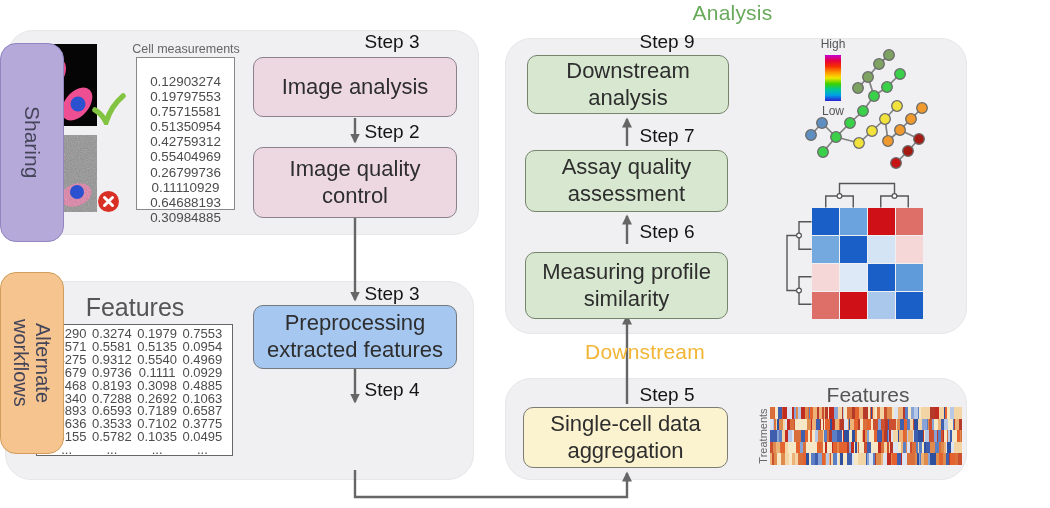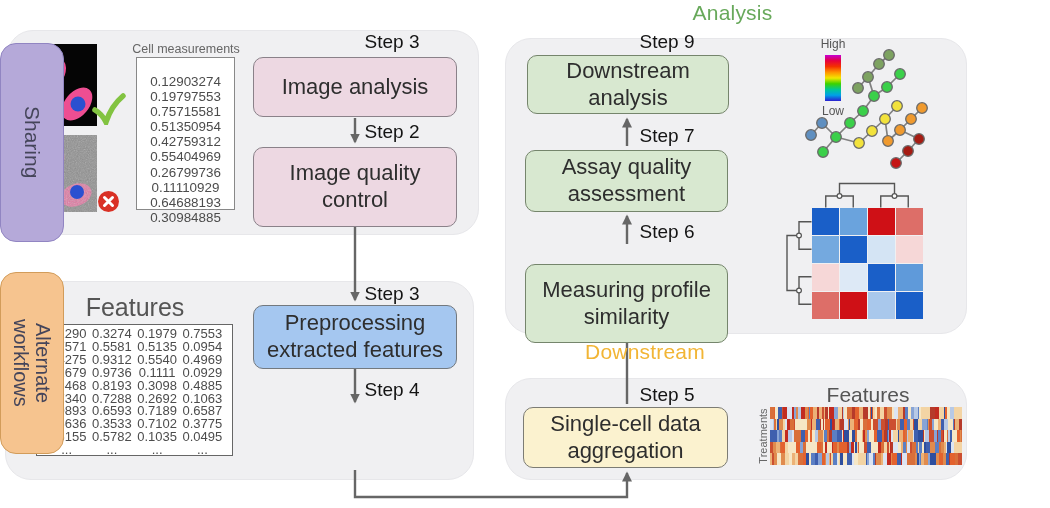--- a/index.html
+++ b/index.html
@@ -103,21 +103,21 @@
       <div class="cm-val">0.55404969</div>
       <div class="cm-val">0.26799736</div>
       <div class="cm-val">0.11110929</div>
       <div class="cm-val">0.64688193</div>
       <div class="cm-val">0.30984885</div>
     </div>
 
   <div class="step-label" style="left:350px;top:31px;width:84px">Step 3</div>
   <div class="box pink" style="left:253px;top:57px;width:204px;height:60px">Image analysis</div>
   <div class="step-label" style="left:350px;top:121px;width:84px">Step 2</div>
-  <div class="box pink" style="left:253px;top:147px;width:204px;height:80px">Image quality control</div>
+  <div class="box pink" style="left:253px;top:147px;width:204px;height:71px">Image quality control</div>
   <div class="step-label" style="left:350px;top:283px;width:84px">Step 3</div>
   <div class="box blue" style="left:253px;top:305px;width:204px;height:64px">Preprocessing extracted features</div>
   <div class="step-label" style="left:350px;top:379px;width:84px">Step 4</div>
 
   <div class="features-h" style="left:60px;top:293px;width:150px;font-size:25px">Features</div>
   <div class="vlabel" style="left:-47px;top:377px;width:130px;height:26px;font-size:23px">Single cells</div>
   <div class="whitebox" style="left:36px;top:324px;width:197px;height:132px;padding-top:3px">
       <div class="mrow">
         <span>0.1290</span>
         <span>0.3274</span>
@@ -178,21 +178,21 @@
         <span>...</span>
         <span>...</span>
       </div>
     </div>
 
   <div class="step-label" style="left:630px;top:31px;width:74px">Step 9</div>
   <div class="box green" style="left:527px;top:55px;width:202px;height:59px">Downstream analysis</div>
   <div class="step-label" style="left:630px;top:125px;width:74px">Step 7</div>
   <div class="box green" style="left:525px;top:150px;width:203px;height:62px">Assay quality assessment</div>
   <div class="step-label" style="left:630px;top:221px;width:74px">Step 6</div>
-  <div class="box green" style="left:525px;top:264px;width:203px;height:79px">Measuring profile similarity</div>
+  <div class="box green" style="left:525px;top:252px;width:203px;height:67px">Measuring profile similarity</div>
 
   <div class="hl" style="left:805px;top:37px">High</div>
   <div class="abs" style="left: 825px; top: 55px; width: 16px; height: 46px; background: linear-gradient(rgb(196, 0, 214), rgb(230, 0, 62), rgb(244, 48, 0), rgb(255, 147, 0), rgb(242, 230, 0), rgb(60, 210, 0), rgb(0, 199, 149), rgb(0, 159, 232), rgb(42, 31, 208));"></div>
   <div class="hl" style="left:805px;top:104px">Low</div>
   <svg id="net" class="abs" style="left:780px;top:35px" width="190" height="140" viewBox="780 35 190 140">
       <line x1="889" y1="55" x2="879" y2="64" stroke="#808080" stroke-width="1.7"></line>
       <line x1="879" y1="64" x2="868" y2="77" stroke="#808080" stroke-width="1.7"></line>
       <line x1="868" y1="77" x2="858" y2="88" stroke="#808080" stroke-width="1.7"></line>
       <line x1="868" y1="77" x2="874" y2="96" stroke="#808080" stroke-width="1.7"></line>
       <line x1="900" y1="74" x2="887" y2="87" stroke="#808080" stroke-width="1.7"></line>

